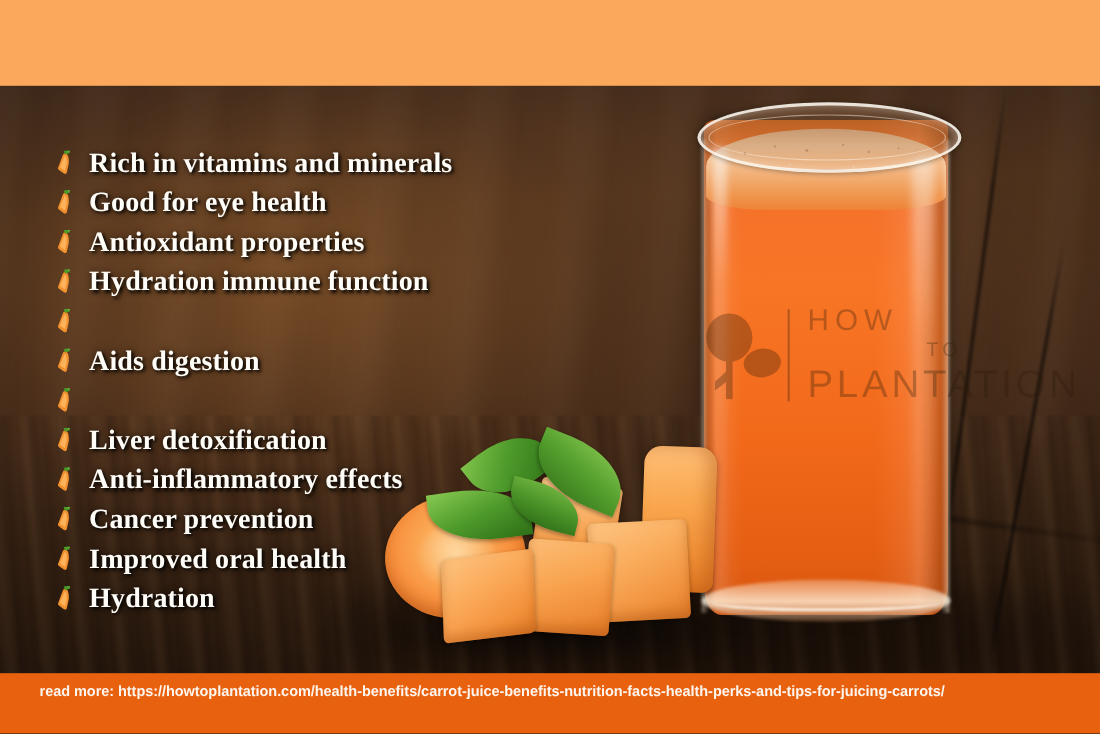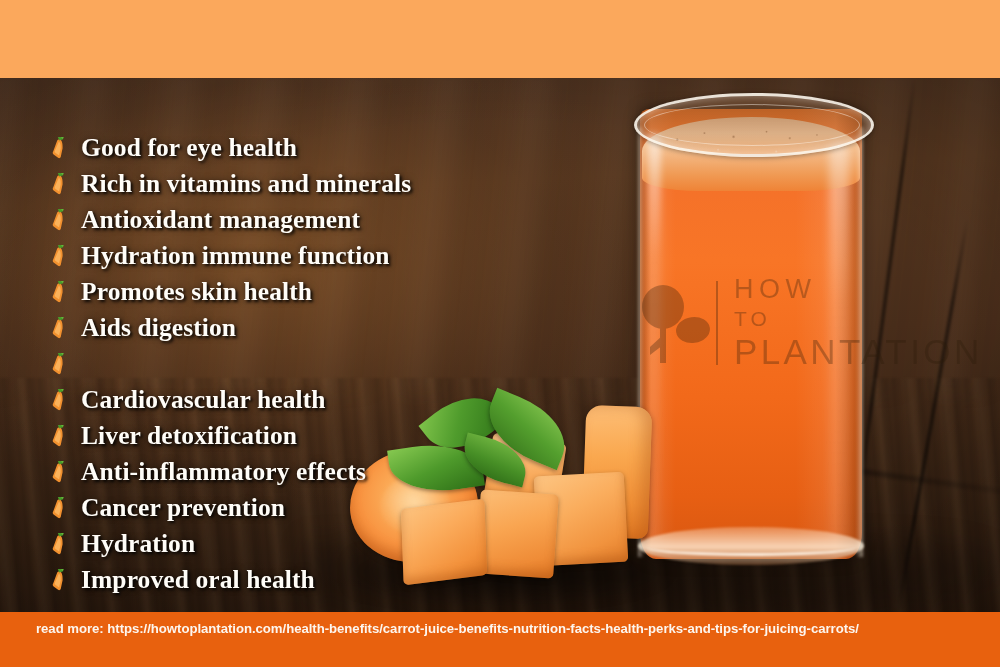--- a/index.html
+++ b/index.html
@@ -281,21 +281,21 @@
   }
   .wm-text {
     display: flex;
     flex-direction: column;
     justify-content: center;
     color: #2a1a08;
     font-family: "Liberation Sans Narrow", "Liberation Sans", sans-serif;
     font-weight: normal;
   }
   .wm-how { font-size: 27px; letter-spacing: 5.5px; line-height: 1.15; }
-  .wm-to  { font-size: 21px; letter-spacing: 4px; line-height: 1.3; }
+  .wm-to  { font-size: 18px; letter-spacing: 4px; line-height: 1.3; text-align: center; }
   .wm-plantation { font-size: 35px; letter-spacing: 3.4px; line-height: 1.15; }
 
   
   .carrots { position: absolute; left: 340px; top: 318px; width: 340px; height: 216px; z-index: 14; }
   .c-shadow {
     position: absolute; left: 10px; top: 150px; width: 320px; height: 58px;
     background: radial-gradient(ellipse at 45% 45%, rgba(0,0,0,0.55), rgba(0,0,0,0.0) 72%);
     filter: blur(7px);
   }
   .slice-round {
@@ -470,47 +470,47 @@
         <span class="carrot-bullet">
           <svg viewBox="0 0 26 22" width="26" height="22">
               <g transform="rotate(-28 13 11)">
                 <path d="M17.5 3.5 C19 5 19 8 16 13 L10.5 19.5 C9.6 20.5 8.2 20.4 7.6 19.2 L5.2 14.2 C4.6 13 5.2 11.8 6.4 11.2 L14.5 4 C15.5 3.1 16.8 2.9 17.5 3.5 Z" fill="#f2912f"></path>
                 <path d="M15.8 5.4 C16.7 6.4 16.5 8.6 14.2 12.3 L9.6 17.6 L7.5 13.4 C7.1 12.6 7.5 11.9 8.2 11.4 Z" fill="#fbb25a"></path>
                 <path d="M17 1 L21.5 1.2 L20.8 5.2 L16.8 4.6 Z" fill="#4a9b2a"></path>
                 <path d="M19.5 0.4 L23.5 2.6 L20.6 5 Z" fill="#63b83a"></path>
               </g>
             </svg>
         </span>
+        <span class="benefit-label">Rich in vitamins and minerals</span>
+      </div>
+      <div class="benefit-row">
+        <span class="carrot-bullet">
+          <svg viewBox="0 0 26 22" width="26" height="22">
+              <g transform="rotate(-28 13 11)">
+                <path d="M17.5 3.5 C19 5 19 8 16 13 L10.5 19.5 C9.6 20.5 8.2 20.4 7.6 19.2 L5.2 14.2 C4.6 13 5.2 11.8 6.4 11.2 L14.5 4 C15.5 3.1 16.8 2.9 17.5 3.5 Z" fill="#f2912f"></path>
+                <path d="M15.8 5.4 C16.7 6.4 16.5 8.6 14.2 12.3 L9.6 17.6 L7.5 13.4 C7.1 12.6 7.5 11.9 8.2 11.4 Z" fill="#fbb25a"></path>
+                <path d="M17 1 L21.5 1.2 L20.8 5.2 L16.8 4.6 Z" fill="#4a9b2a"></path>
+                <path d="M19.5 0.4 L23.5 2.6 L20.6 5 Z" fill="#63b83a"></path>
+              </g>
+            </svg>
+        </span>
         <span class="benefit-label">Good for eye health</span>
       </div>
       <div class="benefit-row">
         <span class="carrot-bullet">
           <svg viewBox="0 0 26 22" width="26" height="22">
               <g transform="rotate(-28 13 11)">
                 <path d="M17.5 3.5 C19 5 19 8 16 13 L10.5 19.5 C9.6 20.5 8.2 20.4 7.6 19.2 L5.2 14.2 C4.6 13 5.2 11.8 6.4 11.2 L14.5 4 C15.5 3.1 16.8 2.9 17.5 3.5 Z" fill="#f2912f"></path>
                 <path d="M15.8 5.4 C16.7 6.4 16.5 8.6 14.2 12.3 L9.6 17.6 L7.5 13.4 C7.1 12.6 7.5 11.9 8.2 11.4 Z" fill="#fbb25a"></path>
                 <path d="M17 1 L21.5 1.2 L20.8 5.2 L16.8 4.6 Z" fill="#4a9b2a"></path>
                 <path d="M19.5 0.4 L23.5 2.6 L20.6 5 Z" fill="#63b83a"></path>
               </g>
             </svg>
         </span>
-        <span class="benefit-label">Rich in vitamins and minerals</span>
-      </div>
-      <div class="benefit-row">
-        <span class="carrot-bullet">
-          <svg viewBox="0 0 26 22" width="26" height="22">
-              <g transform="rotate(-28 13 11)">
-                <path d="M17.5 3.5 C19 5 19 8 16 13 L10.5 19.5 C9.6 20.5 8.2 20.4 7.6 19.2 L5.2 14.2 C4.6 13 5.2 11.8 6.4 11.2 L14.5 4 C15.5 3.1 16.8 2.9 17.5 3.5 Z" fill="#f2912f"></path>
-                <path d="M15.8 5.4 C16.7 6.4 16.5 8.6 14.2 12.3 L9.6 17.6 L7.5 13.4 C7.1 12.6 7.5 11.9 8.2 11.4 Z" fill="#fbb25a"></path>
-                <path d="M17 1 L21.5 1.2 L20.8 5.2 L16.8 4.6 Z" fill="#4a9b2a"></path>
-                <path d="M19.5 0.4 L23.5 2.6 L20.6 5 Z" fill="#63b83a"></path>
-              </g>
-            </svg>
-        </span>
-        <span class="benefit-label">Antioxidant management</span>
+        <span class="benefit-label">Antioxidant properties</span>
       </div>
       <div class="benefit-row">
         <span class="carrot-bullet">
           <svg viewBox="0 0 26 22" width="26" height="22">
               <g transform="rotate(-28 13 11)">
                 <path d="M17.5 3.5 C19 5 19 8 16 13 L10.5 19.5 C9.6 20.5 8.2 20.4 7.6 19.2 L5.2 14.2 C4.6 13 5.2 11.8 6.4 11.2 L14.5 4 C15.5 3.1 16.8 2.9 17.5 3.5 Z" fill="#f2912f"></path>
                 <path d="M15.8 5.4 C16.7 6.4 16.5 8.6 14.2 12.3 L9.6 17.6 L7.5 13.4 C7.1 12.6 7.5 11.9 8.2 11.4 Z" fill="#fbb25a"></path>
                 <path d="M17 1 L21.5 1.2 L20.8 5.2 L16.8 4.6 Z" fill="#4a9b2a"></path>
                 <path d="M19.5 0.4 L23.5 2.6 L20.6 5 Z" fill="#63b83a"></path>
               </g>
@@ -522,21 +522,20 @@
         <span class="carrot-bullet">
           <svg viewBox="0 0 26 22" width="26" height="22">
               <g transform="rotate(-28 13 11)">
                 <path d="M17.5 3.5 C19 5 19 8 16 13 L10.5 19.5 C9.6 20.5 8.2 20.4 7.6 19.2 L5.2 14.2 C4.6 13 5.2 11.8 6.4 11.2 L14.5 4 C15.5 3.1 16.8 2.9 17.5 3.5 Z" fill="#f2912f"></path>
                 <path d="M15.8 5.4 C16.7 6.4 16.5 8.6 14.2 12.3 L9.6 17.6 L7.5 13.4 C7.1 12.6 7.5 11.9 8.2 11.4 Z" fill="#fbb25a"></path>
                 <path d="M17 1 L21.5 1.2 L20.8 5.2 L16.8 4.6 Z" fill="#4a9b2a"></path>
                 <path d="M19.5 0.4 L23.5 2.6 L20.6 5 Z" fill="#63b83a"></path>
               </g>
             </svg>
         </span>
-        <span class="benefit-label">Promotes skin health</span>
       </div>
       <div class="benefit-row">
         <span class="carrot-bullet">
           <svg viewBox="0 0 26 22" width="26" height="22">
               <g transform="rotate(-28 13 11)">
                 <path d="M17.5 3.5 C19 5 19 8 16 13 L10.5 19.5 C9.6 20.5 8.2 20.4 7.6 19.2 L5.2 14.2 C4.6 13 5.2 11.8 6.4 11.2 L14.5 4 C15.5 3.1 16.8 2.9 17.5 3.5 Z" fill="#f2912f"></path>
                 <path d="M15.8 5.4 C16.7 6.4 16.5 8.6 14.2 12.3 L9.6 17.6 L7.5 13.4 C7.1 12.6 7.5 11.9 8.2 11.4 Z" fill="#fbb25a"></path>
                 <path d="M17 1 L21.5 1.2 L20.8 5.2 L16.8 4.6 Z" fill="#4a9b2a"></path>
                 <path d="M19.5 0.4 L23.5 2.6 L20.6 5 Z" fill="#63b83a"></path>
               </g>
@@ -560,33 +559,20 @@
         <span class="carrot-bullet">
           <svg viewBox="0 0 26 22" width="26" height="22">
               <g transform="rotate(-28 13 11)">
                 <path d="M17.5 3.5 C19 5 19 8 16 13 L10.5 19.5 C9.6 20.5 8.2 20.4 7.6 19.2 L5.2 14.2 C4.6 13 5.2 11.8 6.4 11.2 L14.5 4 C15.5 3.1 16.8 2.9 17.5 3.5 Z" fill="#f2912f"></path>
                 <path d="M15.8 5.4 C16.7 6.4 16.5 8.6 14.2 12.3 L9.6 17.6 L7.5 13.4 C7.1 12.6 7.5 11.9 8.2 11.4 Z" fill="#fbb25a"></path>
                 <path d="M17 1 L21.5 1.2 L20.8 5.2 L16.8 4.6 Z" fill="#4a9b2a"></path>
                 <path d="M19.5 0.4 L23.5 2.6 L20.6 5 Z" fill="#63b83a"></path>
               </g>
             </svg>
         </span>
-        <span class="benefit-label">Cardiovascular health</span>
-      </div>
-      <div class="benefit-row">
-        <span class="carrot-bullet">
-          <svg viewBox="0 0 26 22" width="26" height="22">
-              <g transform="rotate(-28 13 11)">
-                <path d="M17.5 3.5 C19 5 19 8 16 13 L10.5 19.5 C9.6 20.5 8.2 20.4 7.6 19.2 L5.2 14.2 C4.6 13 5.2 11.8 6.4 11.2 L14.5 4 C15.5 3.1 16.8 2.9 17.5 3.5 Z" fill="#f2912f"></path>
-                <path d="M15.8 5.4 C16.7 6.4 16.5 8.6 14.2 12.3 L9.6 17.6 L7.5 13.4 C7.1 12.6 7.5 11.9 8.2 11.4 Z" fill="#fbb25a"></path>
-                <path d="M17 1 L21.5 1.2 L20.8 5.2 L16.8 4.6 Z" fill="#4a9b2a"></path>
-                <path d="M19.5 0.4 L23.5 2.6 L20.6 5 Z" fill="#63b83a"></path>
-              </g>
-            </svg>
-        </span>
         <span class="benefit-label">Liver detoxification</span>
       </div>
       <div class="benefit-row">
         <span class="carrot-bullet">
           <svg viewBox="0 0 26 22" width="26" height="22">
               <g transform="rotate(-28 13 11)">
                 <path d="M17.5 3.5 C19 5 19 8 16 13 L10.5 19.5 C9.6 20.5 8.2 20.4 7.6 19.2 L5.2 14.2 C4.6 13 5.2 11.8 6.4 11.2 L14.5 4 C15.5 3.1 16.8 2.9 17.5 3.5 Z" fill="#f2912f"></path>
                 <path d="M15.8 5.4 C16.7 6.4 16.5 8.6 14.2 12.3 L9.6 17.6 L7.5 13.4 C7.1 12.6 7.5 11.9 8.2 11.4 Z" fill="#fbb25a"></path>
                 <path d="M17 1 L21.5 1.2 L20.8 5.2 L16.8 4.6 Z" fill="#4a9b2a"></path>
                 <path d="M19.5 0.4 L23.5 2.6 L20.6 5 Z" fill="#63b83a"></path>
@@ -612,34 +598,34 @@
         <span class="carrot-bullet">
           <svg viewBox="0 0 26 22" width="26" height="22">
               <g transform="rotate(-28 13 11)">
                 <path d="M17.5 3.5 C19 5 19 8 16 13 L10.5 19.5 C9.6 20.5 8.2 20.4 7.6 19.2 L5.2 14.2 C4.6 13 5.2 11.8 6.4 11.2 L14.5 4 C15.5 3.1 16.8 2.9 17.5 3.5 Z" fill="#f2912f"></path>
                 <path d="M15.8 5.4 C16.7 6.4 16.5 8.6 14.2 12.3 L9.6 17.6 L7.5 13.4 C7.1 12.6 7.5 11.9 8.2 11.4 Z" fill="#fbb25a"></path>
                 <path d="M17 1 L21.5 1.2 L20.8 5.2 L16.8 4.6 Z" fill="#4a9b2a"></path>
                 <path d="M19.5 0.4 L23.5 2.6 L20.6 5 Z" fill="#63b83a"></path>
               </g>
             </svg>
         </span>
+        <span class="benefit-label">Improved oral health</span>
+      </div>
+      <div class="benefit-row">
+        <span class="carrot-bullet">
+          <svg viewBox="0 0 26 22" width="26" height="22">
+              <g transform="rotate(-28 13 11)">
+                <path d="M17.5 3.5 C19 5 19 8 16 13 L10.5 19.5 C9.6 20.5 8.2 20.4 7.6 19.2 L5.2 14.2 C4.6 13 5.2 11.8 6.4 11.2 L14.5 4 C15.5 3.1 16.8 2.9 17.5 3.5 Z" fill="#f2912f"></path>
+                <path d="M15.8 5.4 C16.7 6.4 16.5 8.6 14.2 12.3 L9.6 17.6 L7.5 13.4 C7.1 12.6 7.5 11.9 8.2 11.4 Z" fill="#fbb25a"></path>
+                <path d="M17 1 L21.5 1.2 L20.8 5.2 L16.8 4.6 Z" fill="#4a9b2a"></path>
+                <path d="M19.5 0.4 L23.5 2.6 L20.6 5 Z" fill="#63b83a"></path>
+              </g>
+            </svg>
+        </span>
         <span class="benefit-label">Hydration</span>
-      </div>
-      <div class="benefit-row">
-        <span class="carrot-bullet">
-          <svg viewBox="0 0 26 22" width="26" height="22">
-              <g transform="rotate(-28 13 11)">
-                <path d="M17.5 3.5 C19 5 19 8 16 13 L10.5 19.5 C9.6 20.5 8.2 20.4 7.6 19.2 L5.2 14.2 C4.6 13 5.2 11.8 6.4 11.2 L14.5 4 C15.5 3.1 16.8 2.9 17.5 3.5 Z" fill="#f2912f"></path>
-                <path d="M15.8 5.4 C16.7 6.4 16.5 8.6 14.2 12.3 L9.6 17.6 L7.5 13.4 C7.1 12.6 7.5 11.9 8.2 11.4 Z" fill="#fbb25a"></path>
-                <path d="M17 1 L21.5 1.2 L20.8 5.2 L16.8 4.6 Z" fill="#4a9b2a"></path>
-                <path d="M19.5 0.4 L23.5 2.6 L20.6 5 Z" fill="#63b83a"></path>
-              </g>
-            </svg>
-        </span>
-        <span class="benefit-label">Improved oral health</span>
       </div>
     </div>
   </div>
 
   <div class="header-bar"></div>
   <div class="header-title">SURPRISING HEALTH BENEFITS OF CARROT JUICE</div>
 
   <div class="footer-bar"></div>
   <div class="footer-text">read more: https://howtoplantation.com/health-benefits/carrot-juice-benefits-nutrition-facts-health-perks-and-tips-for-juicing-carrots/</div>
 

